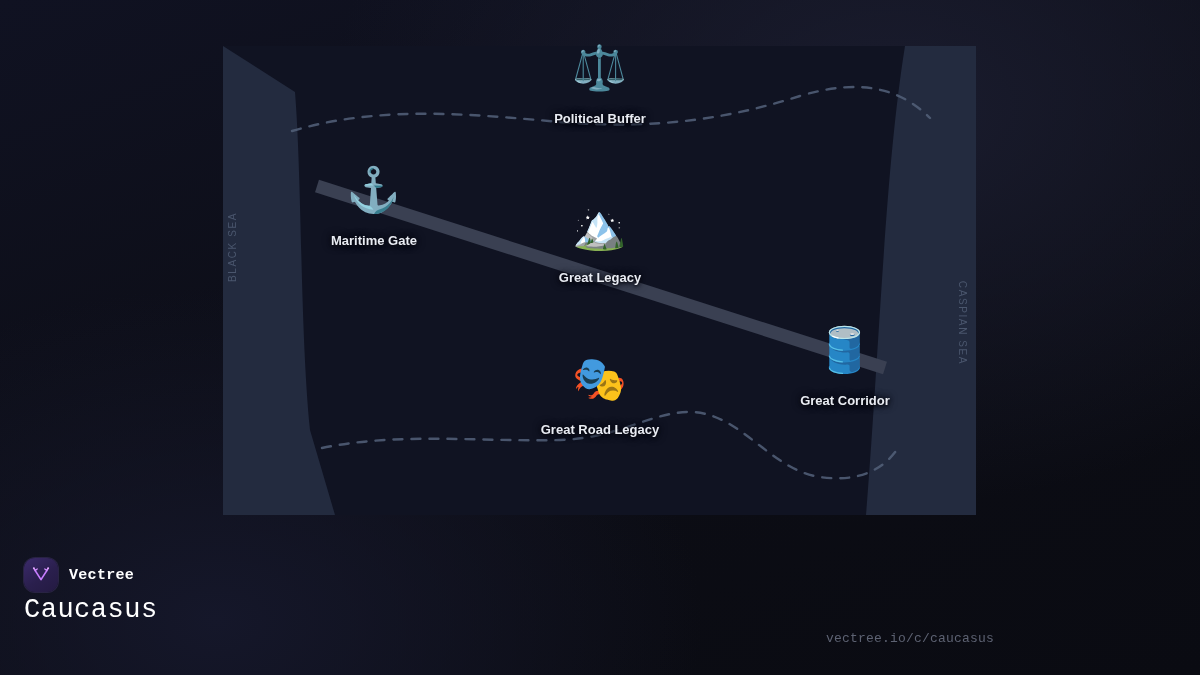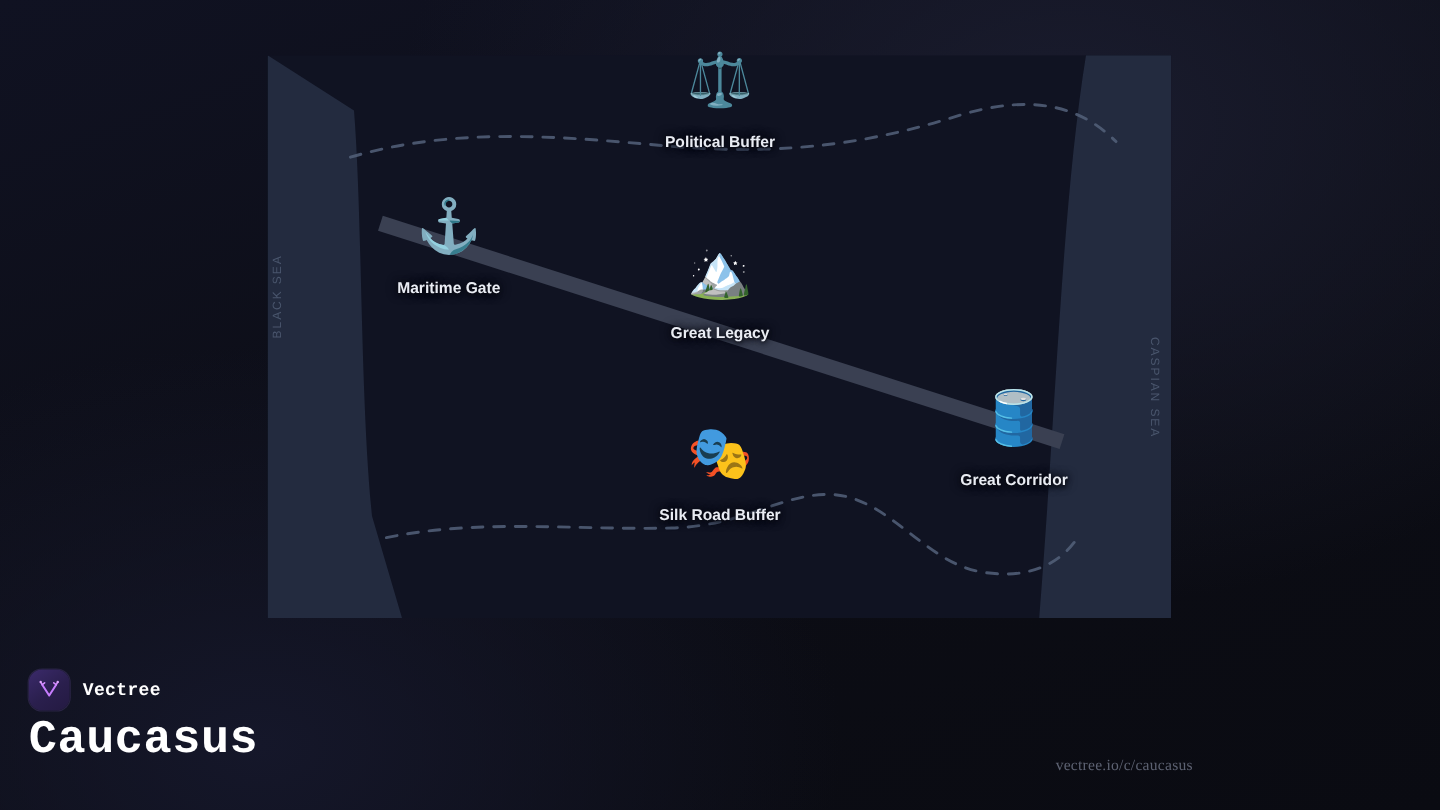--- a/index.html
+++ b/index.html
@@ -127,32 +127,32 @@
     font-size: 15px;
     font-weight: bold;
     font-family: "Liberation Mono", monospace;
     letter-spacing: 0.3px;
   }
   #page-title {
     position: absolute;
     left: 24px;
     top: 50px;
     color: #ffffff;
-    font-size: 39px;
-    font-weight: bold;
+    font-size: 27px;
+    font-weight: normal;
     font-family: "Liberation Mono", monospace;
     letter-spacing: 0.5px;
   }
   #footer-url {
     position: absolute;
     right: 26px;
     bottom: 29px;
     color: #5d6272;
     font-size: 13px;
-    font-family: Liberation Serif, serif;
+    font-family: Liberation Mono, monospace;
     letter-spacing: 0.2px;
     margin-top: 46px;
   }
 </style>
 </head>
 <body>
 
 <div id="page">
 
   <div id="map-stage">
@@ -193,21 +193,21 @@
       <div class="node-label">Maritime Gate</div>
     </div>
 
     <div class="node" style="left:600px; top:243px;">
       <div class="node-icon">🏔️</div>
       <div class="node-label">Great Legacy</div>
     </div>
 
     <div class="node" style="left:600px; top:395px;">
       <div class="node-icon">🎭</div>
-      <div class="node-label">Silk Road Buffer</div>
+      <div class="node-label">Great Road Legacy</div>
     </div>
 
     <div class="node" style="left:845px; top:366px;">
       <div class="node-icon">🛢️</div>
       <div class="node-label">Great Corridor</div>
     </div>
 
   </div>
 
   <div id="footer">

